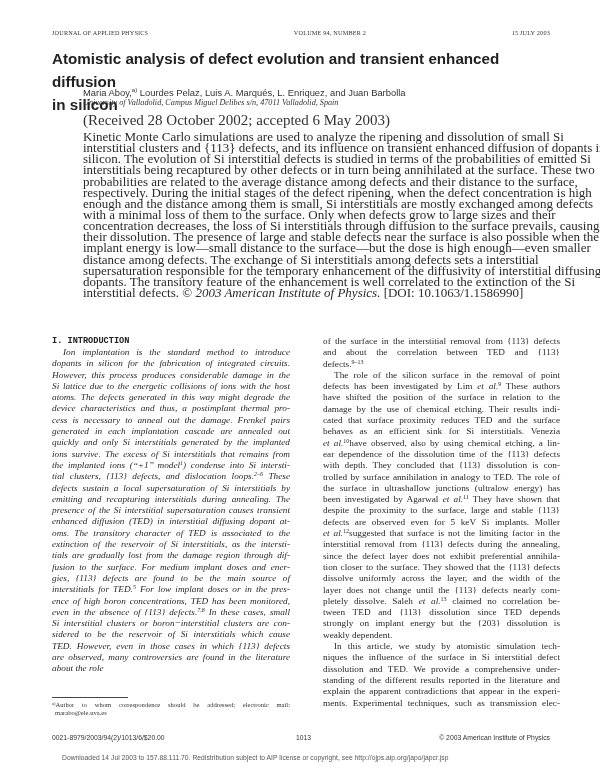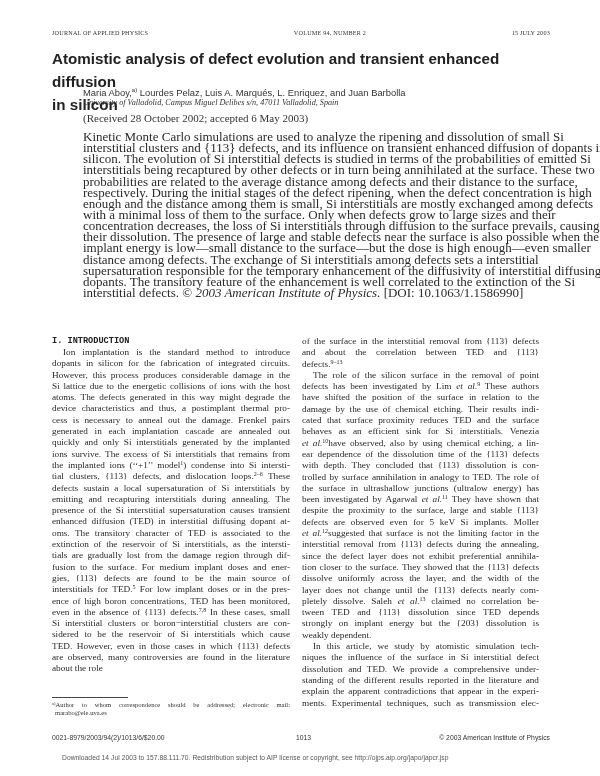--- a/index.html
+++ b/index.html
@@ -6,32 +6,32 @@
   body { width: 600px; height: 776px; position: relative; overflow: hidden; color: #1a1a1a; }
   .serif { font-family: "Liberation Serif", "DejaVu Serif", serif; }
   .sans { font-family: "Liberation Sans", "DejaVu Sans", sans-serif; }
   .abs { position: absolute; }
 
   .running-head { top: 29px; left: 52px; width: 498px; height: 9px; font-size: 6.2px; letter-spacing: 0.2px; display: flex; justify-content: space-between; color: #333; }
   .title { top: 47px; left: 52px; width: 500px; font-size: 15.2px; font-weight: bold; line-height: 23px; color: #222; }
   .authors { top: 87px; left: 83px; font-size: 9.4px; color: #333; white-space: nowrap; }
   .authors sup { font-size: 6px; vertical-align: 4px; line-height: 0; }
   .affil { top: 98px; left: 83px; font-size: 8.2px; font-style: italic; color: #333; white-space: nowrap; }
-  .received { top: 112px; left: 83px; font-size: 11px; color: #333; white-space: nowrap; }
+  .received { top: 112px; left: 83px; font-size: 15px; color: #333; white-space: nowrap; }
 
   .abstract { top: 131px; left: 83px; width: 418px; font-size: 13px; line-height: 11.15px; text-align: justify; color: #2a2a2a; }
   .abstract .line { display: block; text-align: justify; text-align-last: justify; height: 11.15px; white-space: nowrap; }
   .abstract .line.last { text-align-last: left; }
 
   .col { font-size: 9.25px; line-height: 11.3px; color: #2a2a2a; }
   .col .line { display: block; text-align: justify; text-align-last: justify; height: 11.3px; white-space: nowrap; overflow: visible; }
   .col .line.last { text-align-last: left; }
   .col .line.indent { padding-left: 11px; }
-  .col-left { top: 347px; left: 52px; width: 238px; }
-  .col-right { top: 336px; left: 302px; width: 237px; }
+  .col-left { top: 347px; left: 52px; width: 238px; font-style: italic; }
+  .col-right { top: 336px; left: 323px; width: 237px; }
   .section-head { top: 336px; left: 52px; font-size: 8.6px; font-weight: bold; color: #222; font-family: Liberation Mono, monospace; }
   sup.ref { font-size: 6px; vertical-align: 3.5px; line-height: 0; }
   .it { font-style: italic; }
 
   .fn-rule { top: 697px; left: 52px; width: 76px; height: 0; border-top: 0.8px solid #444; }
   .footnote { top: 701px; left: 52px; width: 238px; font-size: 6.6px; line-height: 8.4px; color: #333; }
   .footnote .line { display: block; text-align: justify; text-align-last: justify; white-space: nowrap; height: 8.4px; }
   .footnote .line.last { text-align-last: left; padding-left: 3px; }
   .footnote sup { font-size: 4.5px; vertical-align: 2.5px; line-height: 0; }
 

